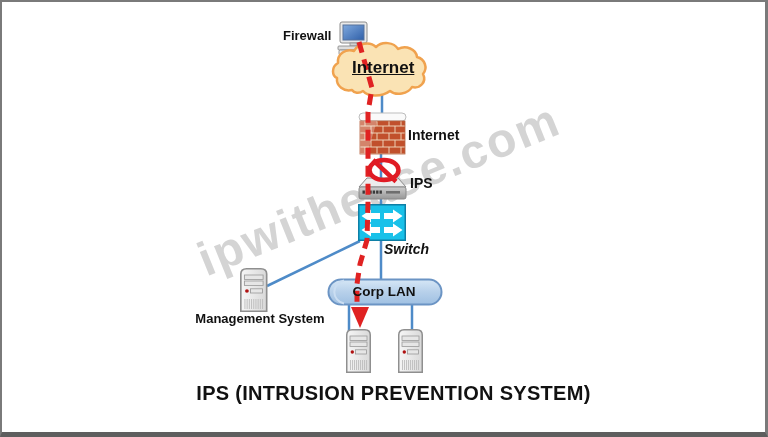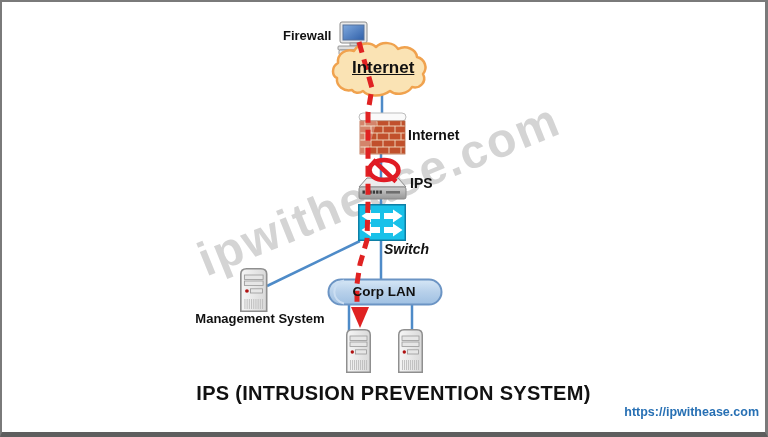--- a/index.html
+++ b/index.html
@@ -174,14 +174,13 @@
   <div class="lbl lbl-attacker">Firewall</div>
   <div class="lbl lbl-internet">Internet</div>
   <div class="lbl lbl-firewall">Internet</div>
   <div class="lbl lbl-ips">IPS</div>
   <div class="lbl lbl-switch">Switch</div>
   <div class="lbl lbl-corplan">Corp LAN</div>
   <div class="lbl lbl-mgmt">Management System</div>
 
   <div class="title">IPS (INTRUSION PREVENTION SYSTEM)</div>
 
-  <a class="footer-url" href="#">https://ipwithease.com</a>
 </div>
 
 </body></html>

